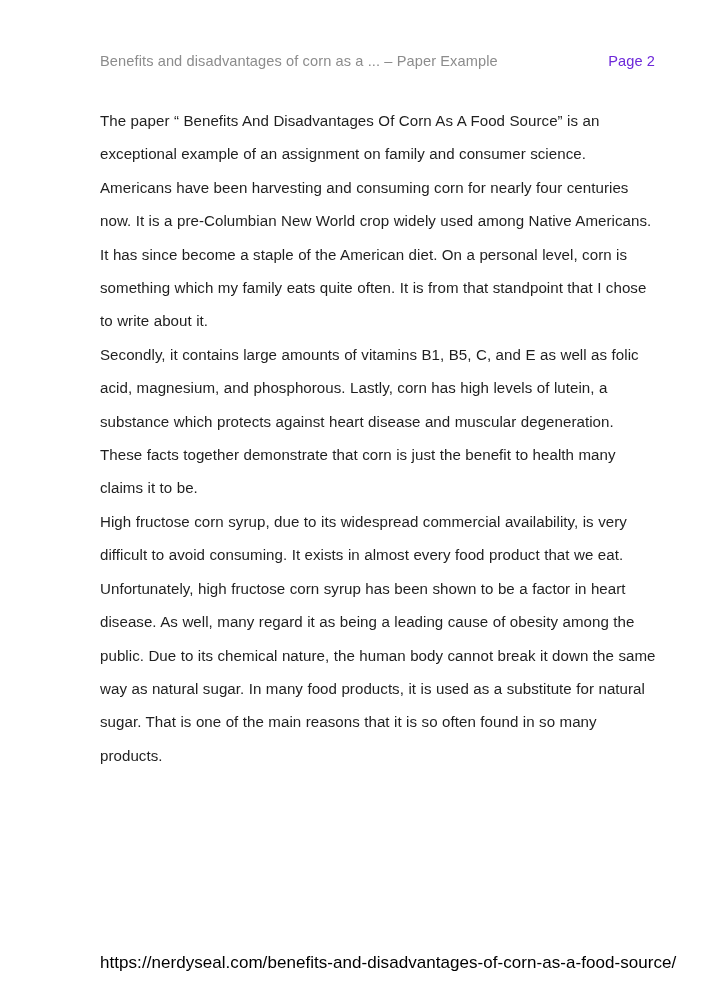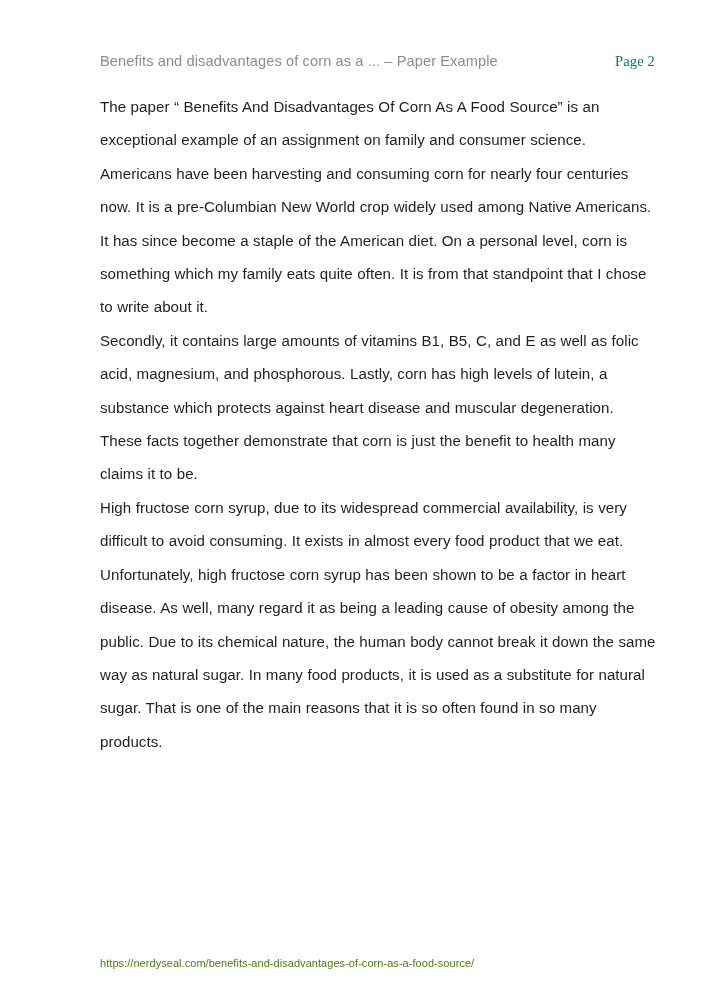--- a/index.html
+++ b/index.html
@@ -38,29 +38,28 @@
   }
   .header-title {
     font-size: 14.6px;
     line-height: 20px;
     color: #8c8c8c;
     letter-spacing: 0.1px;
   }
   .header-page {
     font-size: 14.6px;
     line-height: 20px;
-    color: #0f766e;
+    color: #6d28d9;
     letter-spacing: 0.1px;
-    font-family: Liberation Serif, serif;
   }
 
   
   .body-text {
     position: absolute;
-    top: 78px;
+    top: 92px;
     left: 100px;
     width: 556px;
   }
   .para {
     margin: 0;
     padding: 0;
     font-size: 15.1px;
     line-height: 33.4px;
     color: #1f1f1f;
     text-align: left;
@@ -69,23 +68,23 @@
   }
 
   
   .page-footer {
     position: absolute;
     top: 941px;
     left: 100px;
     width: 560px;
   }
   .footer-url {
-    font-size: 11px;
+    font-size: 17px;
     line-height: 20px;
-    color: #4d7c0f;
+    color: #000000;
     white-space: nowrap;
     letter-spacing: 0.05px;
   }
 </style>
 </head>
 <body>
 
 <div class="page">
 
   <div class="page-header">

